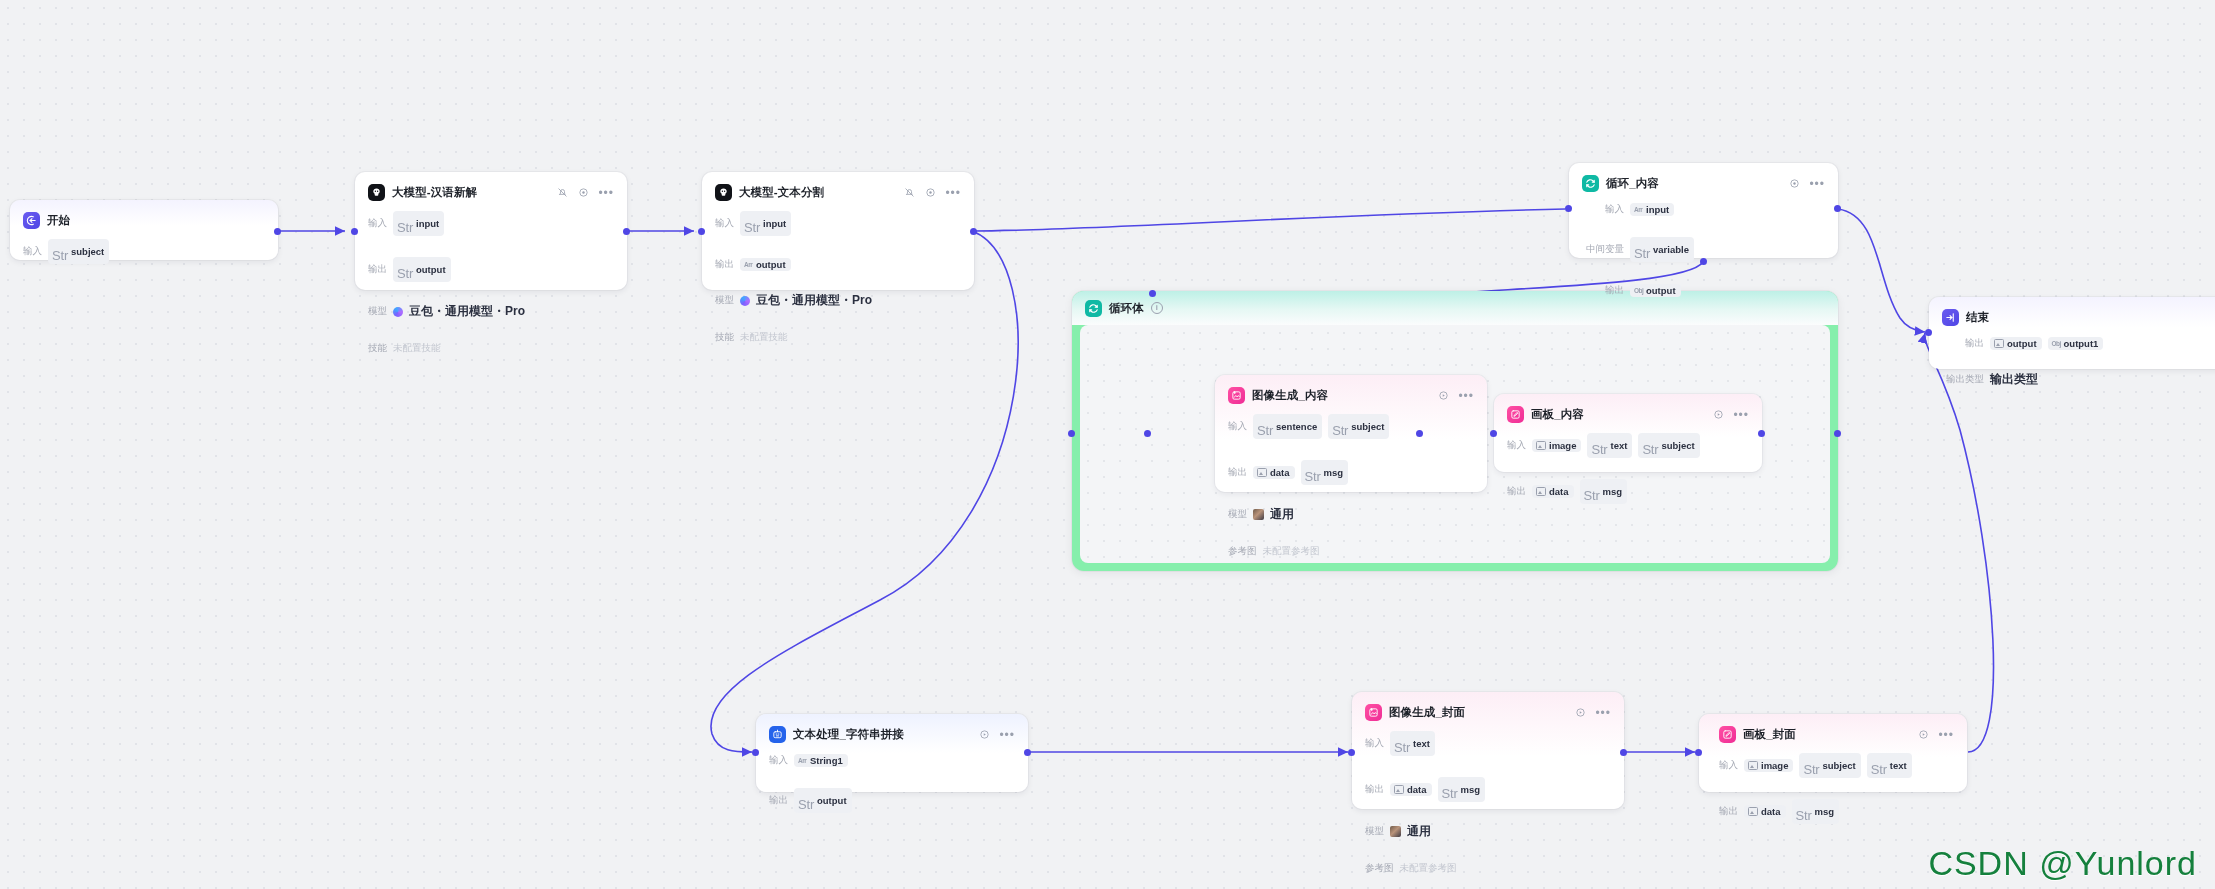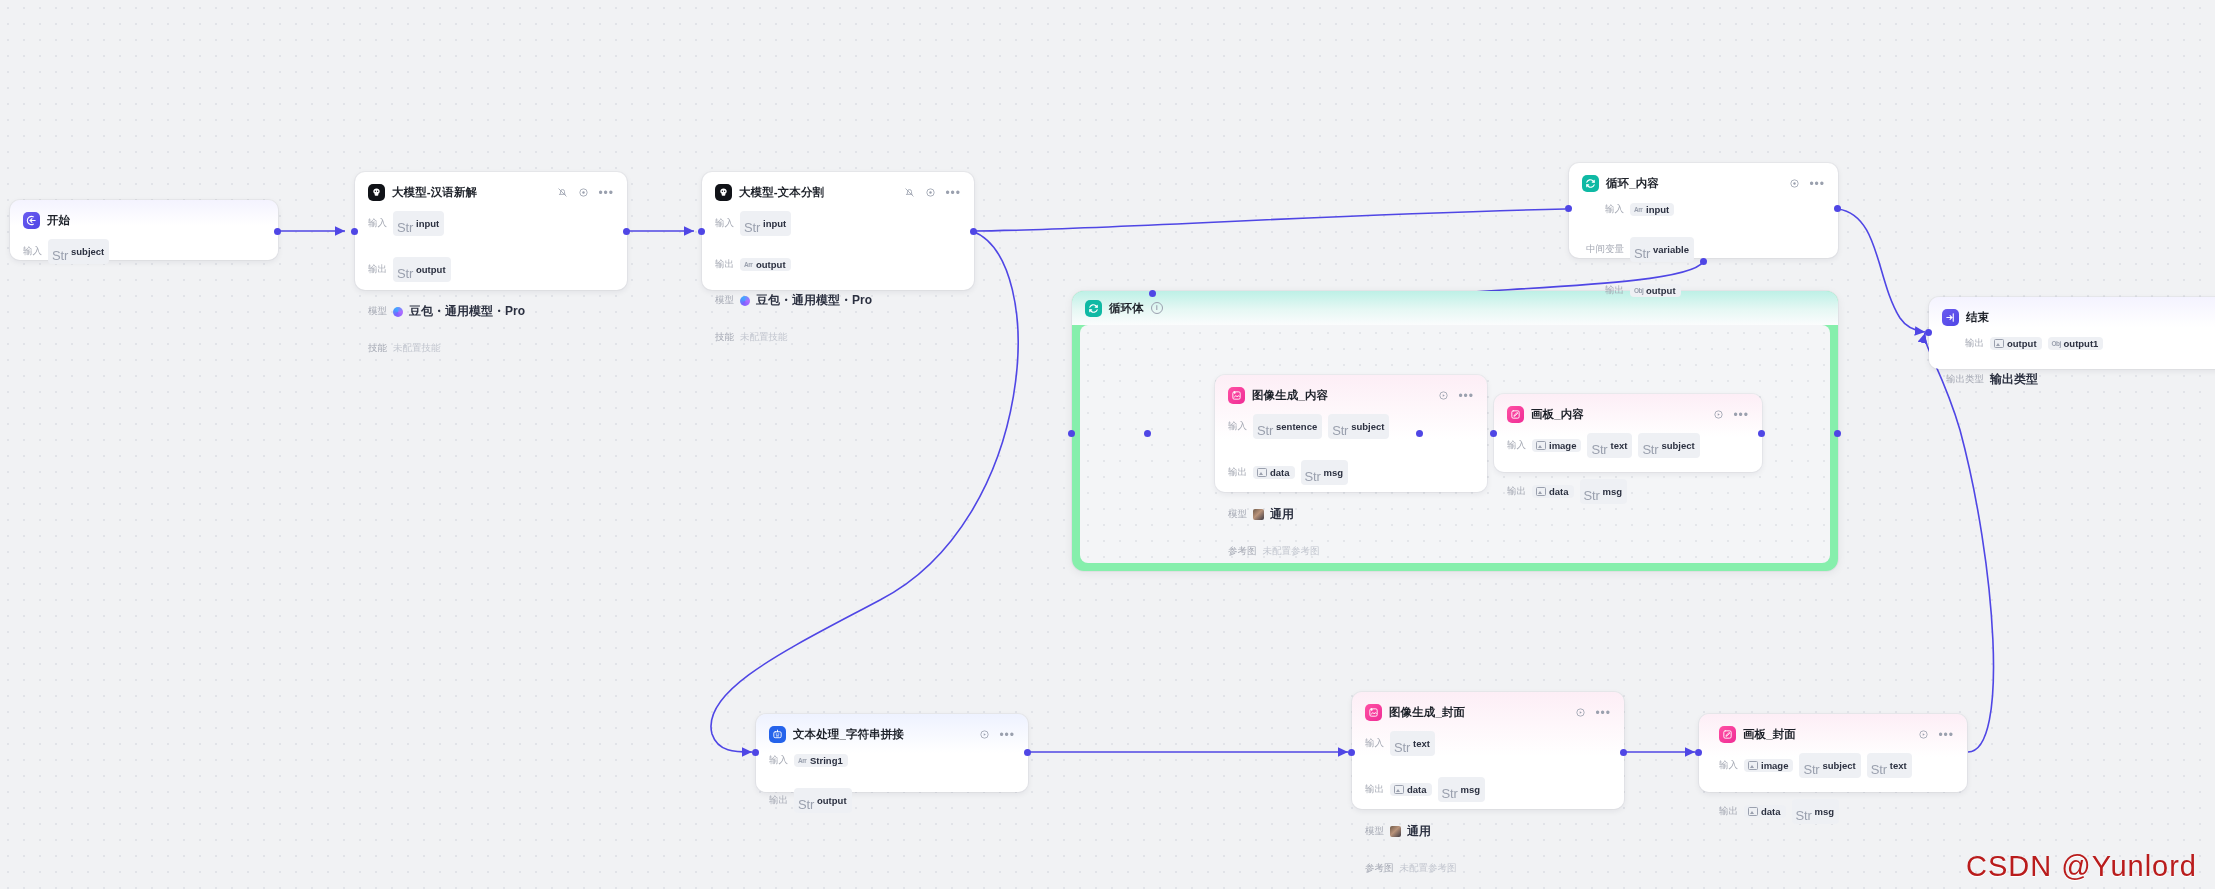--- a/index.html
+++ b/index.html
@@ -102,21 +102,21 @@
     border-radius:8px;
     background-color:#f4f5f7;
     background-image:radial-gradient(circle,#e4e6ea 1px,transparent 1.1px);
     background-size:16px 16px;
   }
 
   .port{position:absolute;width:7px;height:7px;border-radius:50%;background:#4f46e5;}
 
   .watermark{
     position:absolute;right:18px;bottom:6px;
-    font-size:29px;color:#b91c1c;font-weight:400;letter-spacing:1px;
+    font-size:34px;color:#15803d;font-weight:400;letter-spacing:1px;
     text-shadow:0 1px 0 #fff;
     font-family:"Liberation Sans","DejaVu Sans",sans-serif;
   }
 </style>
 </head>
 <body>
 
 <div id="canvas">
 
   <svg class="edges" viewBox="0 0 2215 889">

